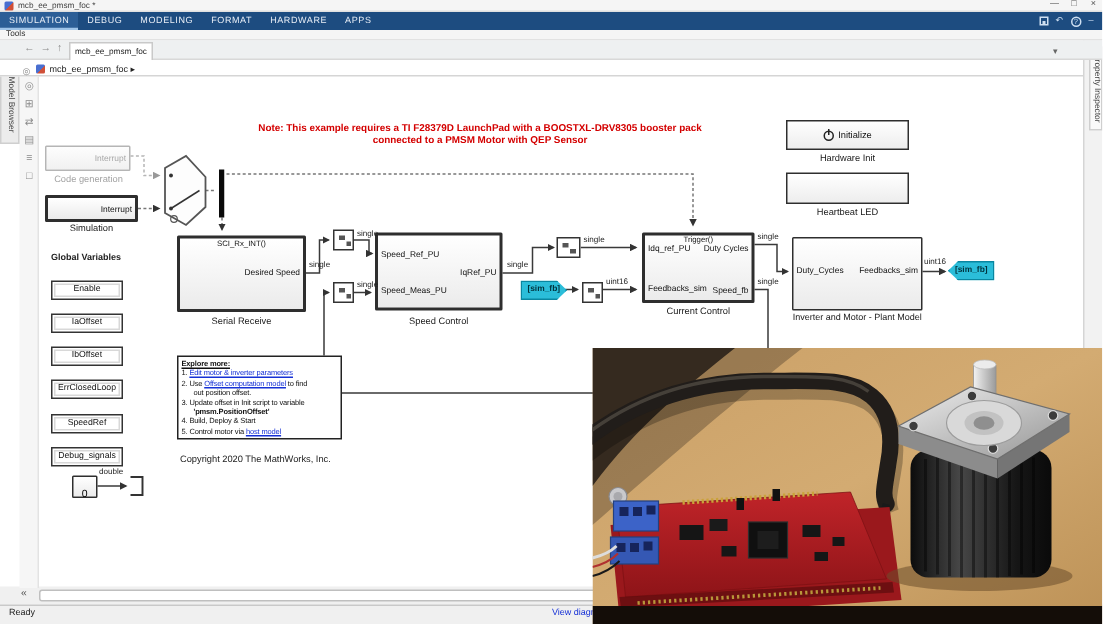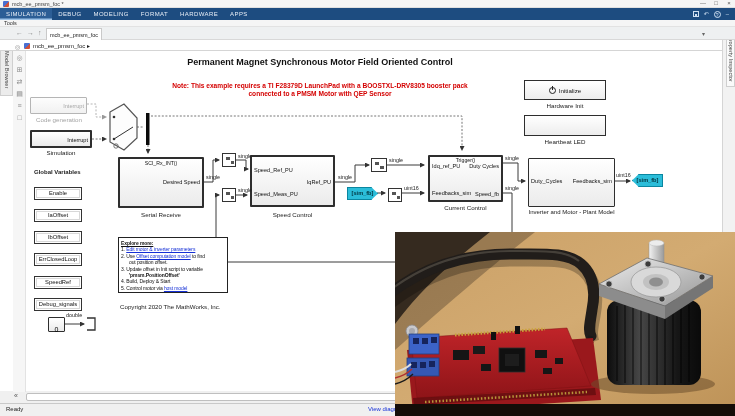--- a/index.html
+++ b/index.html
@@ -142,21 +142,20 @@
     <span class="palicon" style="top:14px">⊞</span>
     <span class="palicon" style="top:26px">⇄</span>
     <span class="palicon" style="top:38px">▤</span>
     <span class="palicon" style="top:50px">≡</span>
     <span class="palicon" style="top:62px">□</span>
   </div>
   <div class="abs rightab">
     <span class="vtext">Property Inspector</span>
   </div>
 
-  <div class="abs dtitle">Permanent Magnet Synchronous Motor Field Oriented Control</div>
   <div class="abs dnote">
     <div>Note: This example requires a TI F28379D LaunchPad with a BOOSTXL-DRV8305 booster pack</div>
       <div>connected to a PMSM Motor with QEP Sensor</div>
   </div>
 
   <svg class="abs wires" viewBox="0 0 735 416">
     <defs>
       <marker id="ah" markerWidth="5" markerHeight="5" refX="4" refY="2.5" orient="auto">
           <path d="M0,0 L5,2.5 L0,5 Z" fill="#333"></path>
         </marker>

